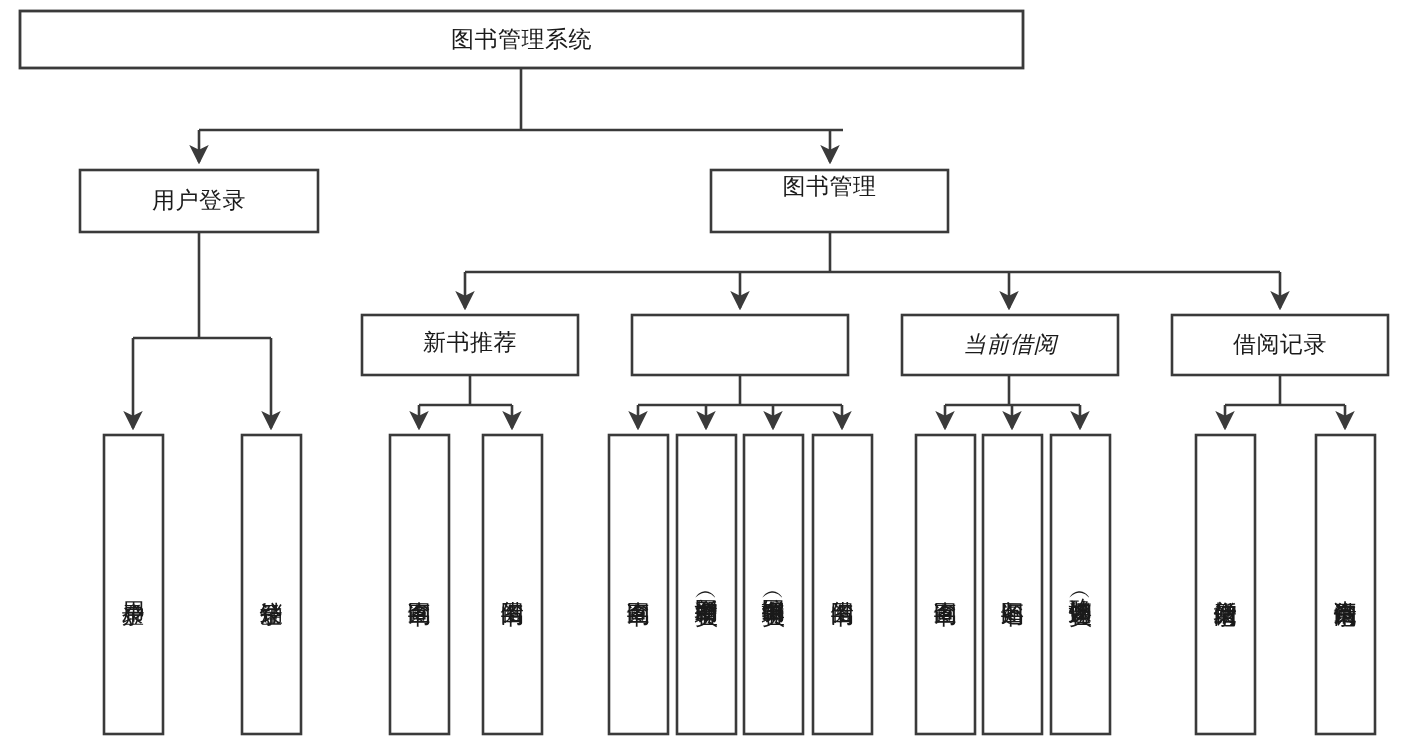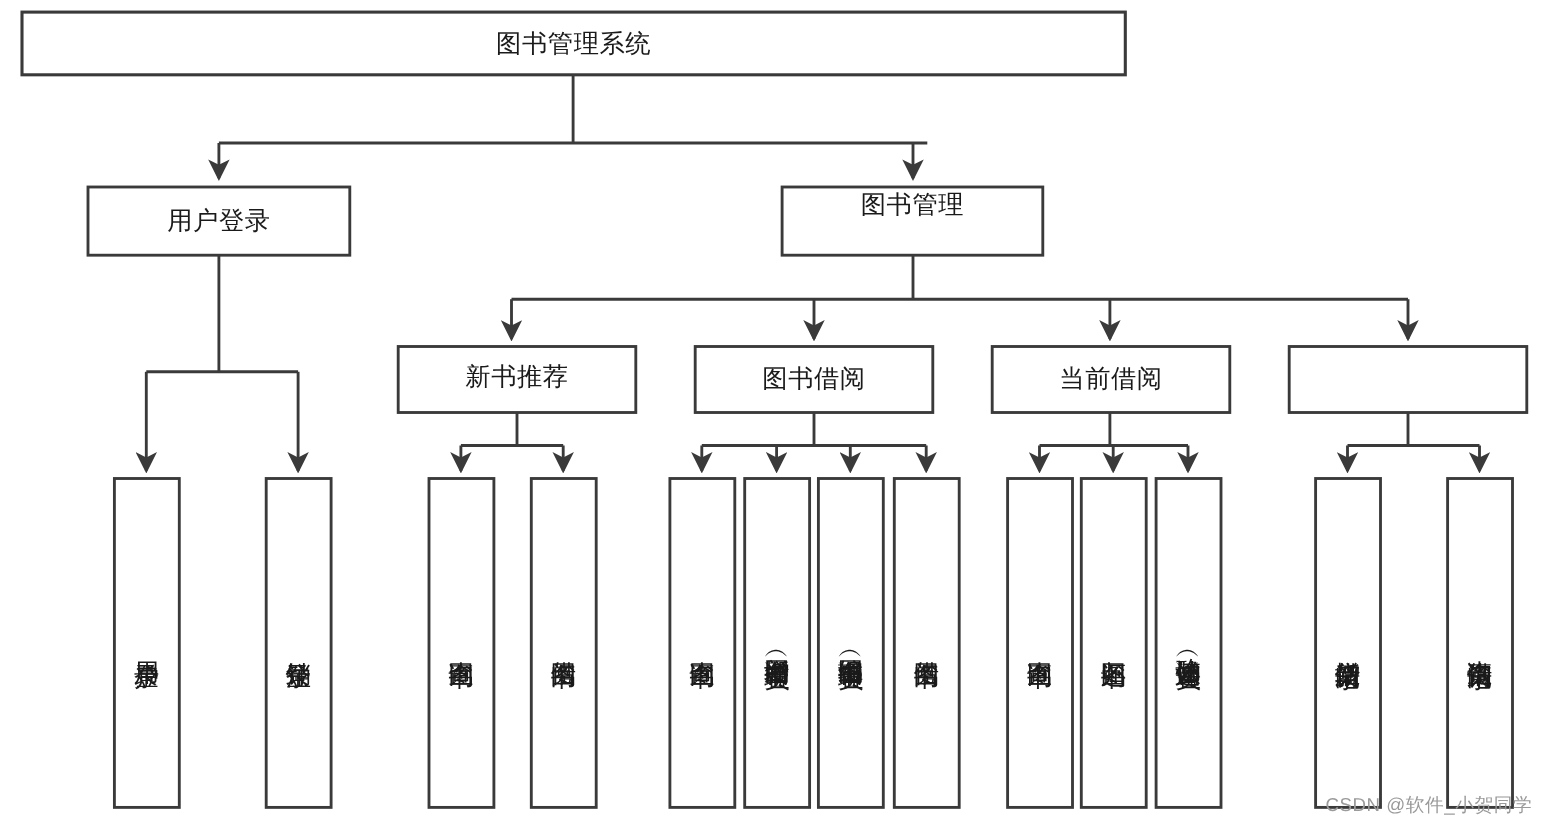--- a/index.html
+++ b/index.html
@@ -174,36 +174,35 @@
     <rect class="node-box" x="1196" y="435" width="59" height="299"></rect>
     <rect class="node-box" x="1316" y="435" width="59" height="299"></rect>
   </svg>
 
   <div class="node-label horizontal" style="left:20px; top:11px; width:1003px; height:57px;">图书管理系统</div>
 
   <div class="node-label horizontal" style="left:80px; top:170px; width:238px; height:62px;">用户登录</div>
   <div class="node-label horizontal" style="left:711px; top:156px; width:237px; height:62px;">图书管理</div>
 
   <div class="node-label horizontal" style="left:362px; top:315px; width:216px; height:56px;">新书推荐</div>
-  <div class="node-label horizontal" style="left:632px; top:315px; width:216px; height:60px;">图书借阅</div>
-  <div class="node-label horizontal" style="left:902px; top:315px; width:216px; height:60px;">当前借阅</div>
+  <div class="node-label horizontal" style="left:902px; top:315px; width:216px; height:60px;font-style:italic;">当前借阅</div>
+  <div class="node-label horizontal" style="left:1172px; top:315px; width:216px; height:60px;">借阅记录</div>
 
   <div class="node-label vertical" style="left:104px; top:435px; width:59px; height:299px;">用户登录</div>
   <div class="node-label vertical" style="left:242px; top:435px; width:59px; height:299px;">注销登录</div>
 
   <div class="node-label vertical" style="left:390px; top:435px; width:59px; height:299px;">查询图书</div>
   <div class="node-label vertical" style="left:483px; top:435px; width:59px; height:299px;">借阅图书</div>
 
   <div class="node-label vertical" style="left:609px; top:435px; width:59px; height:299px;">查询图书</div>
   <div class="node-label vertical" style="left:677px; top:435px; width:59px; height:299px;">新增图书（管理员）</div>
   <div class="node-label vertical" style="left:744px; top:435px; width:59px; height:299px;">编辑图书（管理员）</div>
   <div class="node-label vertical" style="left:813px; top:435px; width:59px; height:299px;">借阅图书</div>
 
   <div class="node-label vertical" style="left:916px; top:435px; width:59px; height:299px;">查询图书</div>
   <div class="node-label vertical" style="left:983px; top:435px; width:59px; height:299px;">归还图书</div>
   <div class="node-label vertical" style="left:1051px; top:435px; width:59px; height:299px;">确认归还（管理员）</div>
 
   <div class="node-label vertical" style="left:1196px; top:435px; width:59px; height:299px;">新增借阅记录</div>
   <div class="node-label vertical" style="left:1316px; top:435px; width:59px; height:299px;">查询借阅记录</div>
 
-  <div class="watermark">CSDN @软件_小贺同学</div>
 
 </div>
 
 </body></html>

